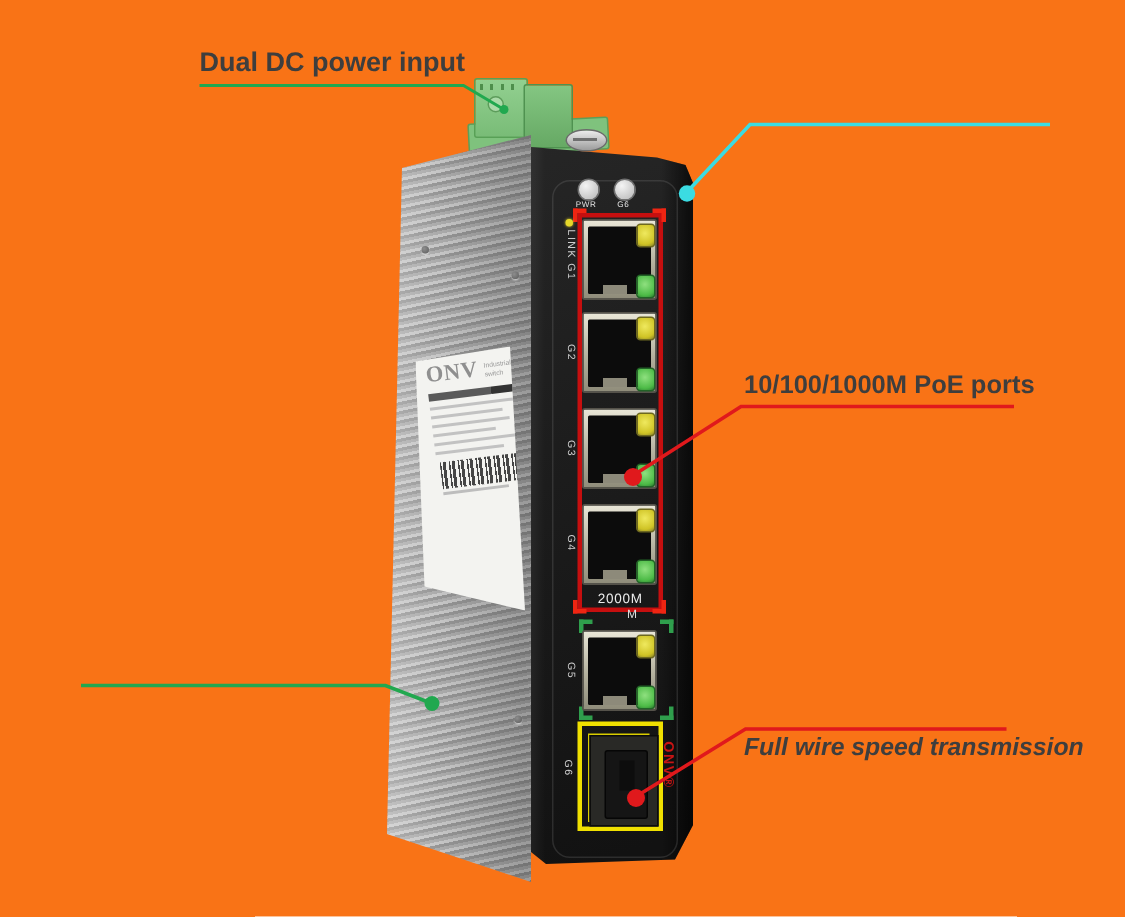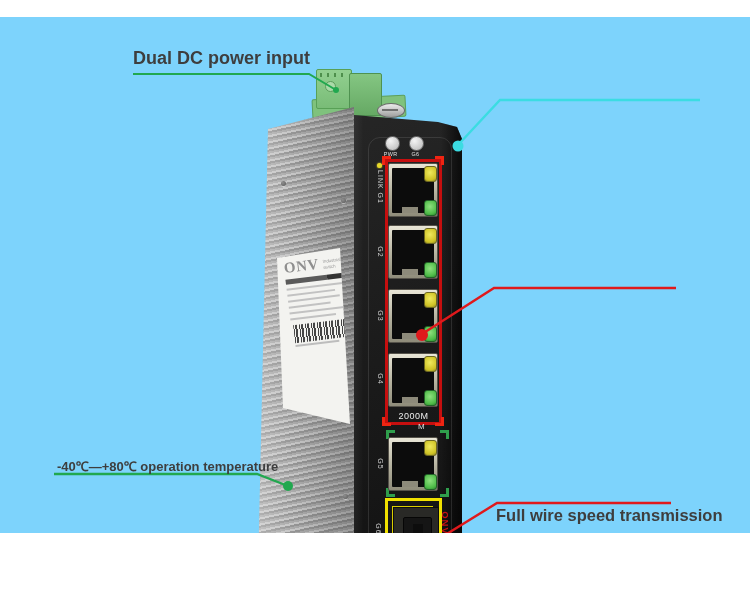--- a/index.html
+++ b/index.html
@@ -1,26 +1,26 @@
 <!DOCTYPE html>
 <html><head>
 <meta charset="utf-8">
 <style>
   html,body { margin:0; padding:0; background:#ffffff; }
-  .stage { position:relative; width:750px; height:516px; background:#7dd3fc; overflow:hidden;
-           font-family:"Liberation Sans", sans-serif;margin-top:17px; }
+  .stage { position:relative; width:750px; height:611px; background:#f97316; overflow:hidden;
+           font-family:"Liberation Sans", sans-serif; }
 
   
   .callout { position:absolute; color:#3e3e3e; font-weight:600; white-space:nowrap; z-index:20; }
   .co-power   { left:133px; top:31px;  font-size:18px; }
   .co-light   { left:516px; top:62px;  font-size:13.5px; }
   .co-poe     { left:496px; top:247px; font-size:17px; }
   .co-temp    { left:57px;  top:440px; font-size:13px; }
   .co-sfp1    { left:496px; top:462px; font-size:16.5px; }
-  .co-sfp2    { left:496px; top:489px; font-size:16.5px; }
+  .co-sfp2    { left:496px; top:489px; font-size:16.5px;font-style:italic; }
 
   .lines { position:absolute; left:0; top:0; z-index:18; pointer-events:none; }
 
   
   .t-base  { position:absolute; left:312px; top:80px; width:92px; height:20px; background:#7fc27d;
              border:1px solid #5c9f5a; border-radius:2px; transform:rotate(-3deg); z-index:1; }
   .t-left  { position:absolute; left:316px; top:52px; width:34px; height:38px;
              background:linear-gradient(180deg,#92d090,#79bc77); border:1px solid #58a056; border-radius:2px; z-index:2; }
   .t-right { position:absolute; left:349px; top:56px; width:31px; height:41px;
              background:linear-gradient(180deg,#84c682,#66a964); border:1px solid #4f9250; border-radius:2px; z-index:2; }
@@ -128,21 +128,21 @@
       <polyline points="54,457 257,457 288,469" fill="none" stroke="#21a84f" stroke-width="2.4"></polyline>
       <circle cx="288" cy="469" r="5" fill="#21a84f"></circle>
     </g>
     <g>
       <polyline points="671,486 497,486 424,531" fill="none" stroke="#e0191c" stroke-width="2.4"></polyline>
       <circle cx="424" cy="532" r="6" fill="#e0191c"></circle>
     </g>
   </svg>
 
   <div class="callout co-power">Dual DC power input</div>
-  <div class="callout co-temp">-40℃—+80℃ operation temperature</div>
+  <div class="callout co-poe">10/100/1000M PoE ports</div>
   <div class="callout co-sfp2">Full wire speed transmission</div>
 
   <div class="t-base"></div>
   <div class="t-left"></div>
   <div class="t-right"></div>
   <div class="t-pins"></div>
   <div class="t-hole"></div>
 
   <div class="side">
     <div class="rivet" style="left:25px; top:78px;"></div>

